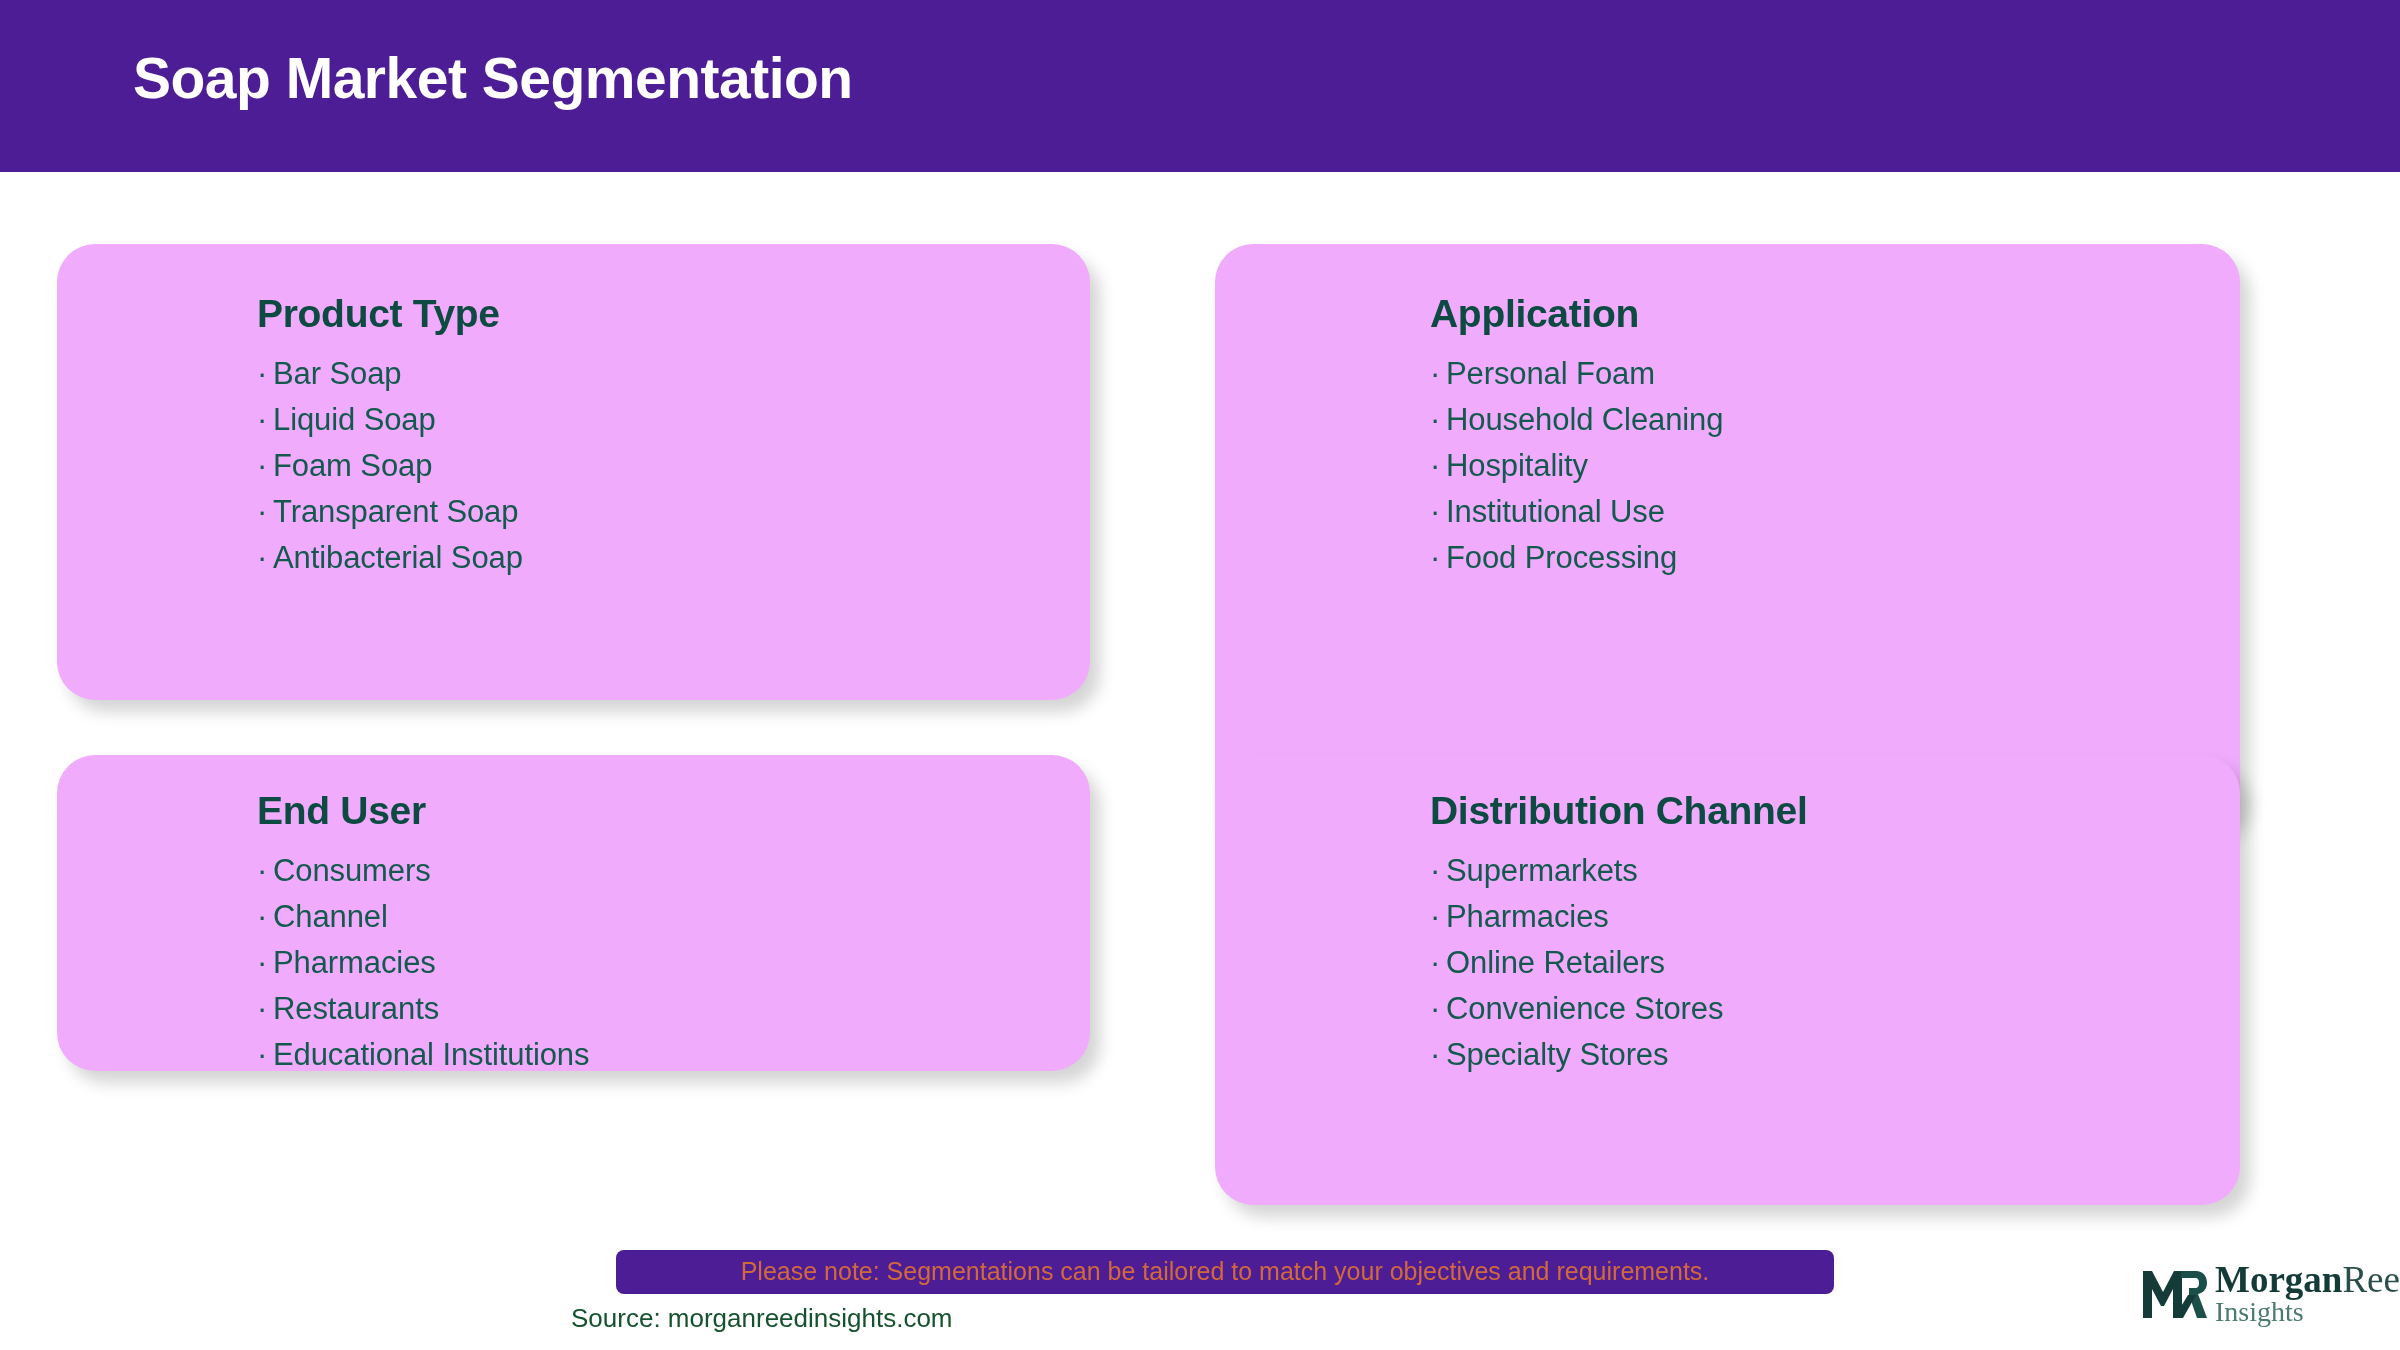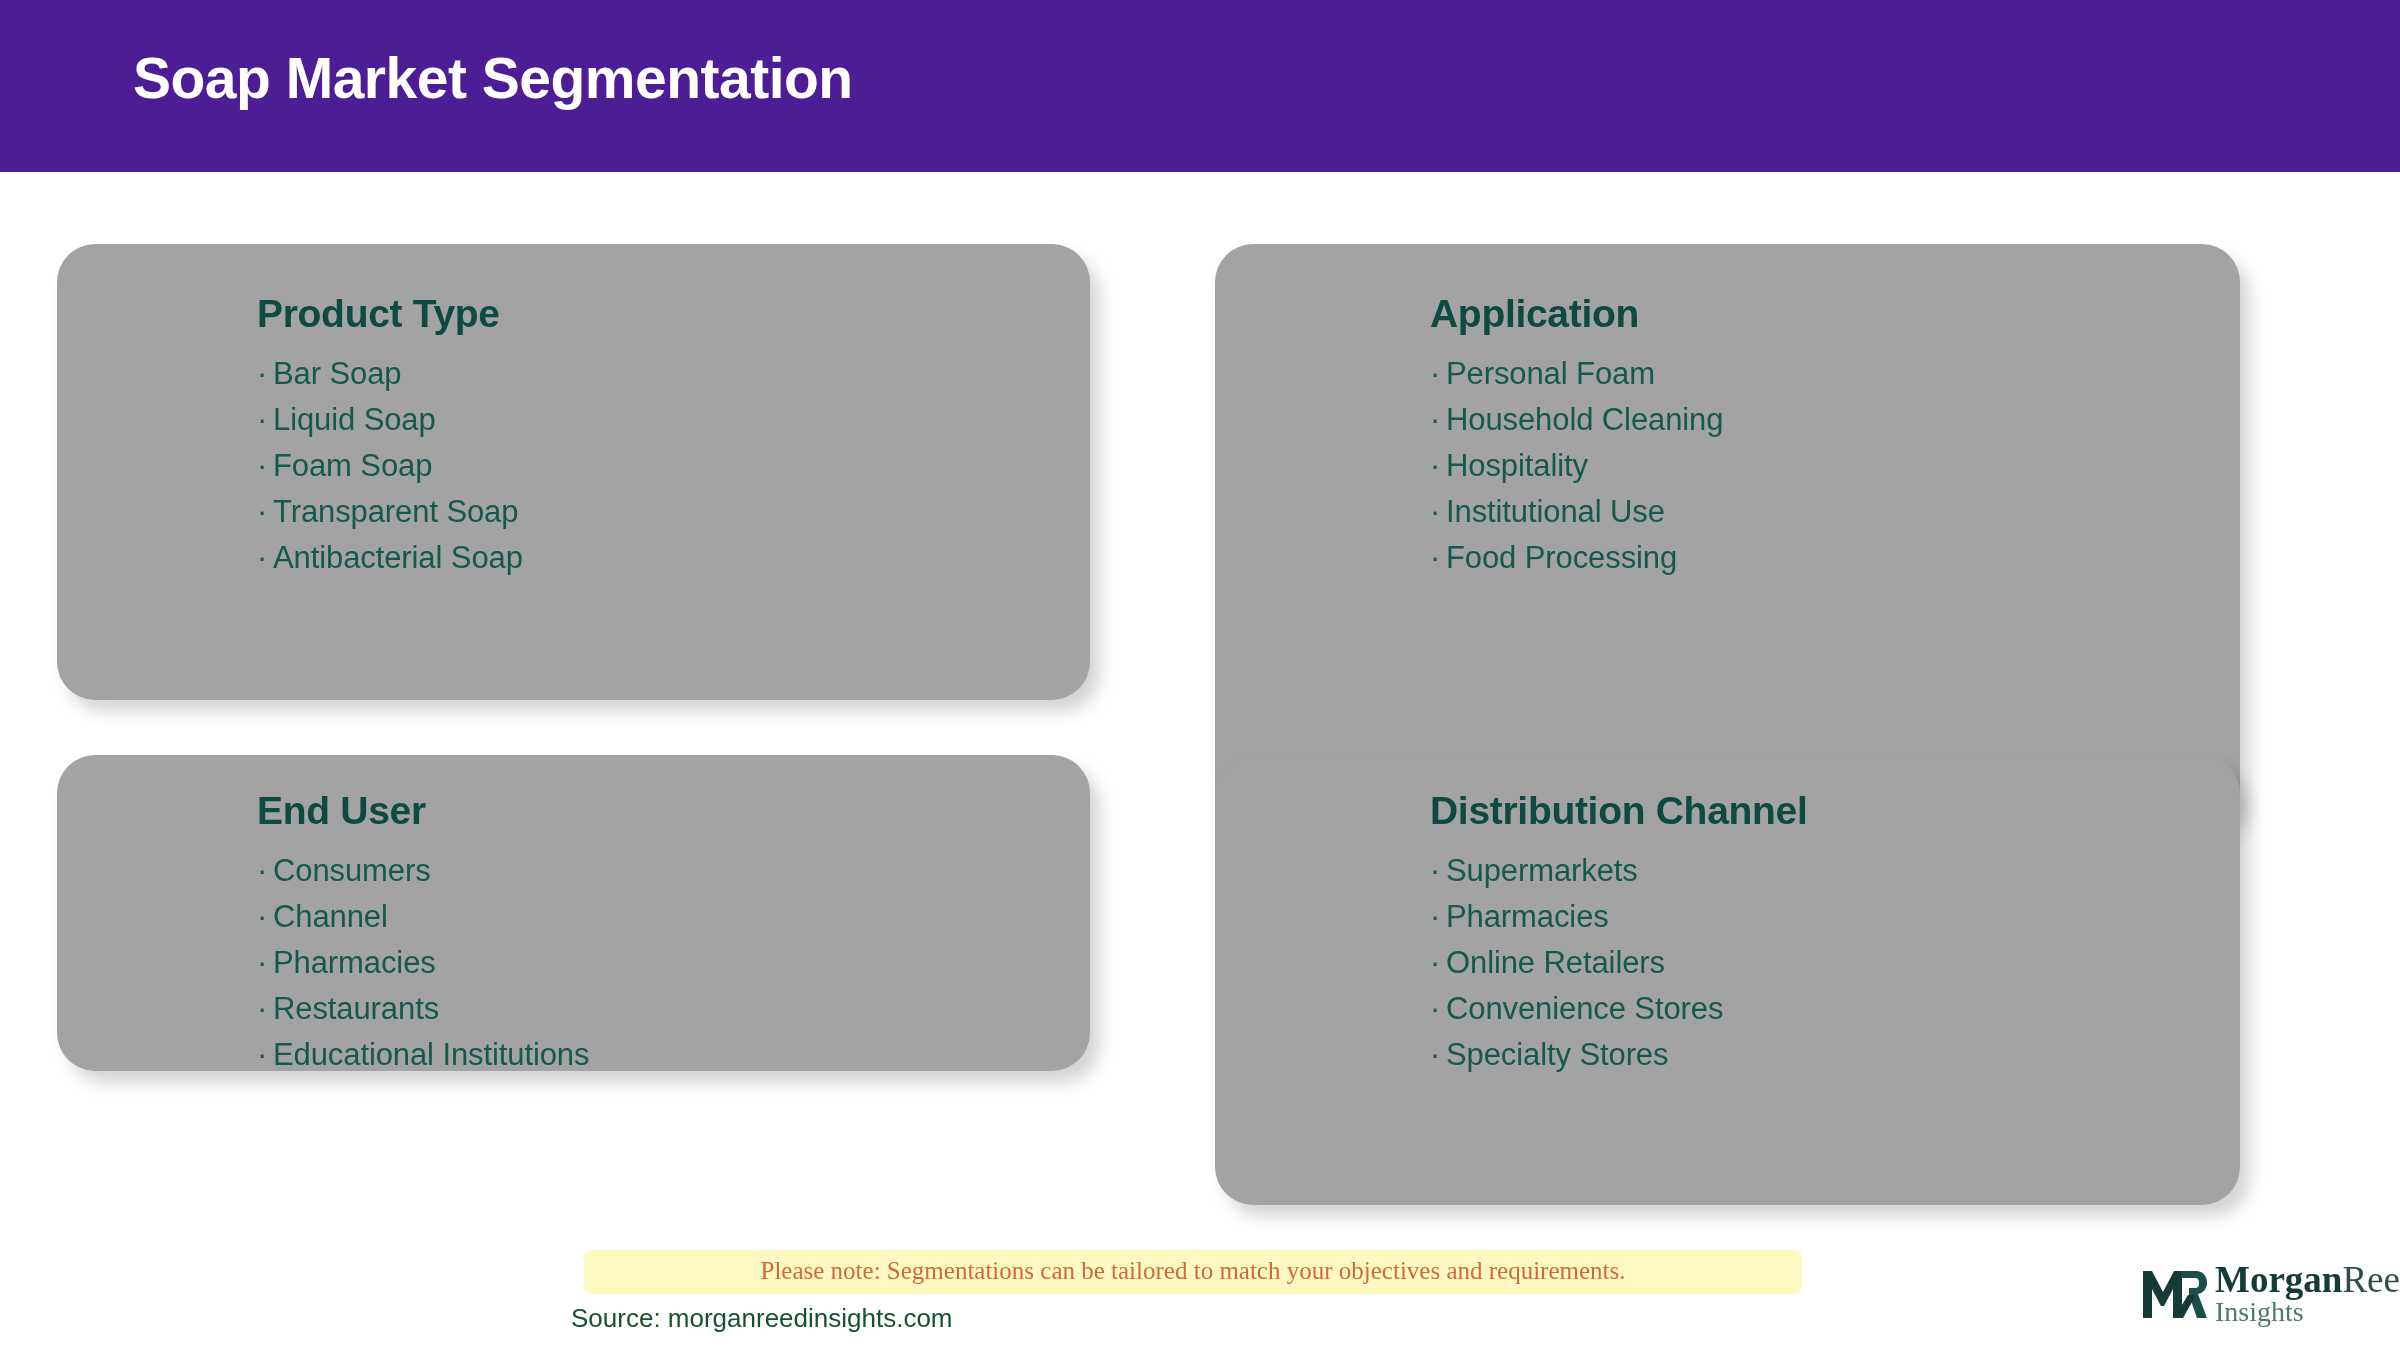--- a/index.html
+++ b/index.html
@@ -32,21 +32,21 @@
     font-weight: bold;
     color: #ffffff;
     letter-spacing: -0.5px;
     line-height: 1.1;
     white-space: nowrap;
   }
 
   
   .card {
     position: absolute;
-    background: #a3a3a3;
+    background: #f0abfc;
     border-radius: 38px;
     box-shadow: 10px 12px 16px rgba(0,0,0,0.17);
   }
   .card-1 { left: 57px;   top: 244px;  width: 1033px; height: 456px; }
   .card-2 { left: 1215px; top: 244px;  width: 1025px; height: 588px; }
   .card-3 { left: 57px;   top: 755px;  width: 1033px; height: 316px; }
   .card-4 { left: 1215px; top: 755px;  width: 1025px; height: 450px; }
 
   .card-inner {
     position: absolute;
@@ -80,27 +80,26 @@
   }
   .bullet-dot {
     display: inline-block;
     width: 16px;
     color: #14594e;
   }
 
   
   .note-box {
     position: absolute;
-    left: 584px;
+    left: 616px;
     top: 1250px;
     width: 1218px;
     height: 44px;
-    background: #fef9c3;
+    background: #4c1d95;
     border-radius: 8px;
-    font-family: Liberation Serif, serif;
   }
   .note-text {
     position: absolute;
     left: 0; right: 0;
     top: 7px;
     text-align: center;
     font-size: 25px;
     color: #d2693c;
     white-space: nowrap;
   }

